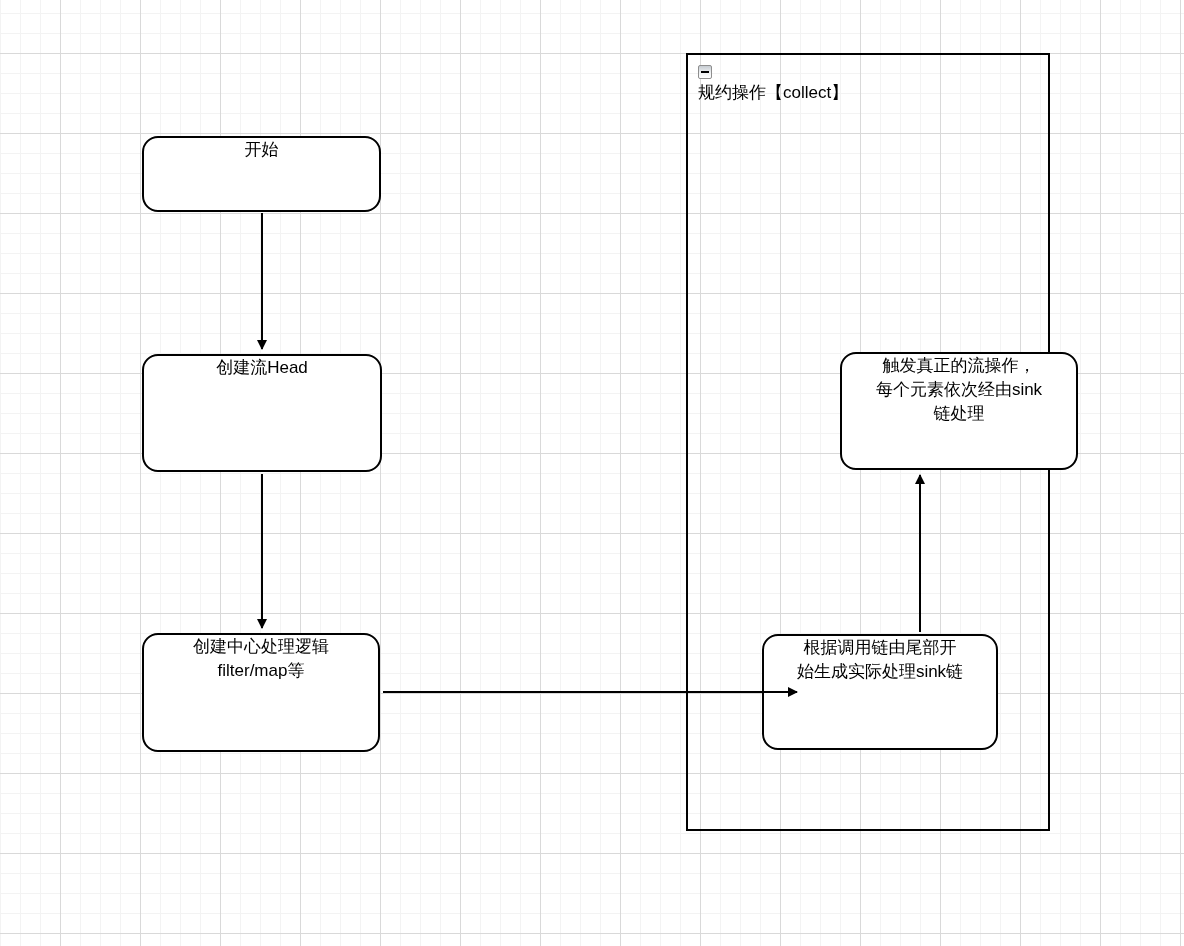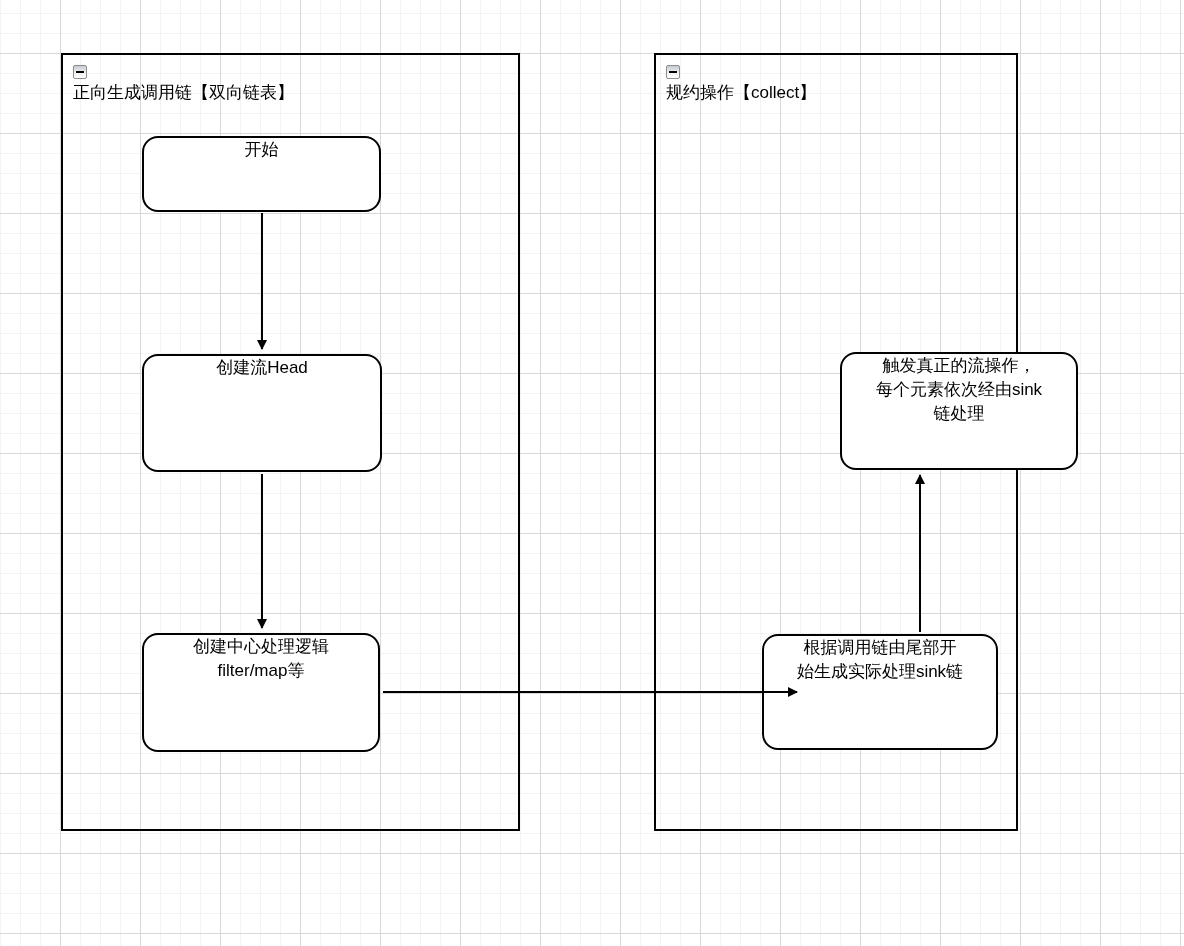--- a/index.html
+++ b/index.html
@@ -26,21 +26,21 @@
     background-size: 80px 80px, 80px 80px, 20px 20px, 20px 20px;
     background-position: 60px 0, 0 53px, 0 0, 0 13px;
   }
   .group {
     position: absolute;
     border: 2px solid #000000;
     background: transparent;
     box-sizing: border-box;
   }
   .group-forward { left: 61px; top: 53px; width: 459px; height: 778px; }
-  .group-collect { left: 654px; top: 53px; width: 364px; height: 778px; }
+  .group-collect { left: 686px; top: 53px; width: 364px; height: 778px; }
   .collapse-btn {
     position: absolute;
     left: 10px;
     top: 10px;
     width: 14px;
     height: 14px;
     box-sizing: border-box;
     border: 1px solid #8e8e8e;
     border-radius: 2px;
     background: linear-gradient(180deg, #c6ccd2 0%, #eef0f2 55%, #ffffff 100%);
@@ -96,26 +96,20 @@
     stroke: #000000;
     stroke-width: 2;
     fill: none;
   }
 </style>
 </head>
 <body>
 
 <div class="canvas">
 
-  <div class="group group-forward">
-    <div class="collapse-btn">
-      <span class="minus-glyph"></span>
-    </div>
-    <div class="group-title">正向生成调用链【双向链表】</div>
-  </div>
 
   <div class="group group-collect">
     <div class="collapse-btn">
       <span class="minus-glyph"></span>
     </div>
     <div class="group-title">规约操作【collect】</div>
   </div>
 
   <div class="node node-start">
     <div class="node-label">开始</div>

